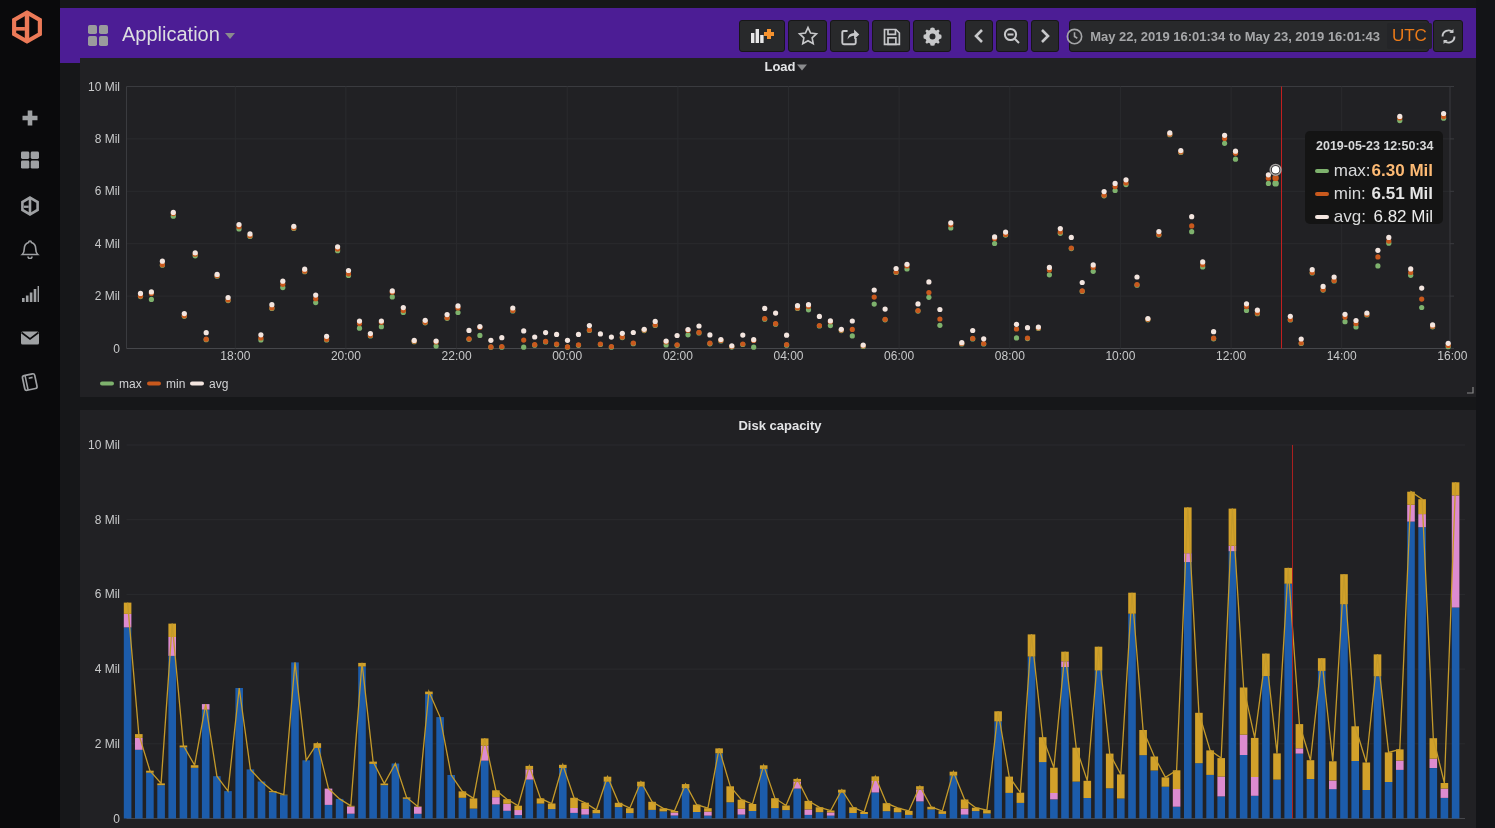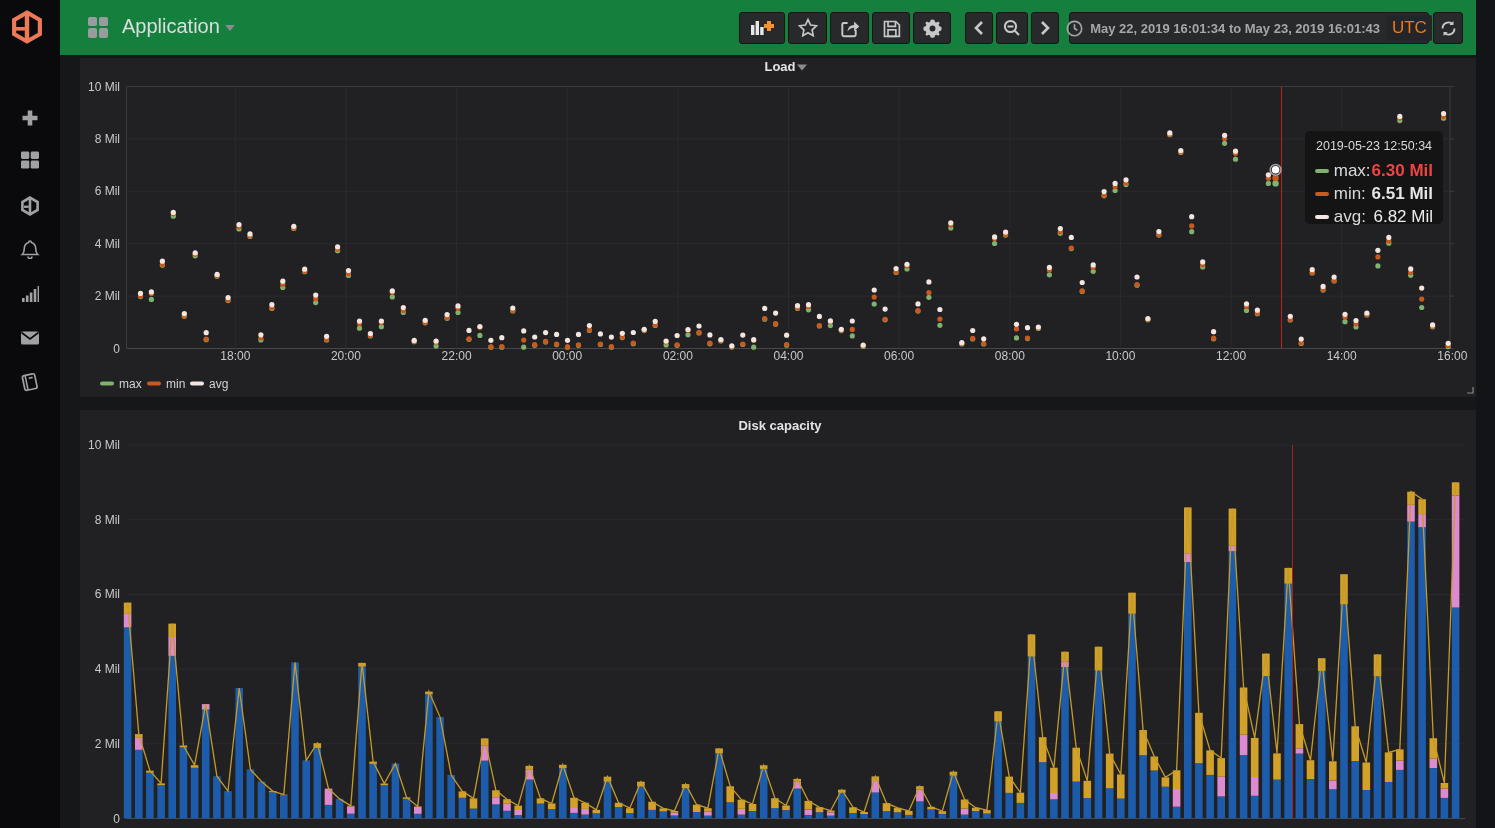--- a/index.html
+++ b/index.html
@@ -1,16 +1,16 @@
 <!DOCTYPE html>
 <html><head><meta charset="utf-8"><style>
 *{margin:0;padding:0;box-sizing:border-box}
 body{width:1495px;height:828px;background:#161719;font-family:"Liberation Sans",sans-serif;overflow:hidden;position:relative}
 .sidebar{position:absolute;left:0;top:0;width:60px;height:828px;background:#0a0a0c}
-.navbar{position:absolute;left:60px;top:0;width:1435px;height:55px;background:#15803d}
+.navbar{position:absolute;left:60px;top:8px;width:1435px;height:55px;background:#4c1d95}
 .panel{position:absolute;background:#212124}
 .ax{font-size:12px;fill:#c8c9ca}
 .ttl{font-size:13px;font-weight:bold;fill:#e3e4e6}
 .btn{position:absolute;top:12px;height:32px;background:#28292b;border:1px solid #171718;border-radius:3px;display:flex;align-items:center;justify-content:center}
 .lg{font-size:12px;fill:#d2d3d5}
 </style></head><body>
 <div class="sidebar">
     <svg width="32" height="34" viewBox="0 0 46 48" style="position:absolute;left:11px;top:10px">
 <path d="M23 3.2 L41.5 13.8 L41.5 34.2 L23 44.8 L4.5 34.2 L4.5 13.8 Z" fill="none" stroke="#ec7a58" stroke-width="6"></path>
 <rect x="19.8" y="2" width="6.4" height="44" fill="#ec7a58"></rect>
@@ -834,28 +834,28 @@
     <line x1="1292.5" y1="445.0" x2="1292.5" y2="818.5" stroke="#c21f1f" stroke-width="1" opacity="0.85"></line>
     <text x="120" y="822.5" text-anchor="end" class="ax">0</text>
     <text x="120" y="747.8" text-anchor="end" class="ax">2 Mil</text>
     <text x="120" y="673.1" text-anchor="end" class="ax">4 Mil</text>
     <text x="120" y="598.4" text-anchor="end" class="ax">6 Mil</text>
     <text x="120" y="523.7" text-anchor="end" class="ax">8 Mil</text>
     <text x="120" y="449" text-anchor="end" class="ax">10 Mil</text>
     <text x="780" y="430" text-anchor="middle" class="ttl">Disk capacity</text>
   </svg>
 <div style="position:absolute;left:1305px;top:131px;width:138px;height:93px;background:#141414;border-radius:5px;padding:8px 10px;z-index:5">
-<div style="font-size:12.5px;font-weight:normal;color:#d8d9da;padding-bottom:6px;padding-left:1px;white-space:nowrap">2019-05-23 12:50:34</div>
+<div style="font-size:12.5px;font-weight:bold;color:#d8d9da;padding-bottom:6px;padding-left:1px;white-space:nowrap">2019-05-23 12:50:34</div>
 <table style="width:100%;border-collapse:collapse;font-size:17px;color:#d8d9da">
 <tbody>
         <tr>
           <td style="padding:1.5px 0"><svg width="14" height="4" viewBox="0 0 14 4" style="vertical-align:middle">
               <rect width="14" height="4" rx="2" fill="#7eb26d"></rect>
             </svg> max:</td>
-          <td style="text-align:right;font-weight:bold;color:#ef4444">6.30 Mil</td>
+          <td style="text-align:right;font-weight:bold;color:#fdba74">6.30 Mil</td>
         </tr>
 <tr>
           <td style="padding:1.5px 0"><svg width="14" height="4" viewBox="0 0 14 4" style="vertical-align:middle">
               <rect width="14" height="4" rx="2" fill="#c9591d"></rect>
             </svg> min:</td>
           <td style="text-align:right;font-weight:bold;color:#e5e5e5">6.51 Mil</td>
         </tr>
 <tr>
           <td style="padding:1.5px 0"><svg width="14" height="4" viewBox="0 0 14 4" style="vertical-align:middle">
               <rect width="14" height="4" rx="2" fill="#f3e5df"></rect>

